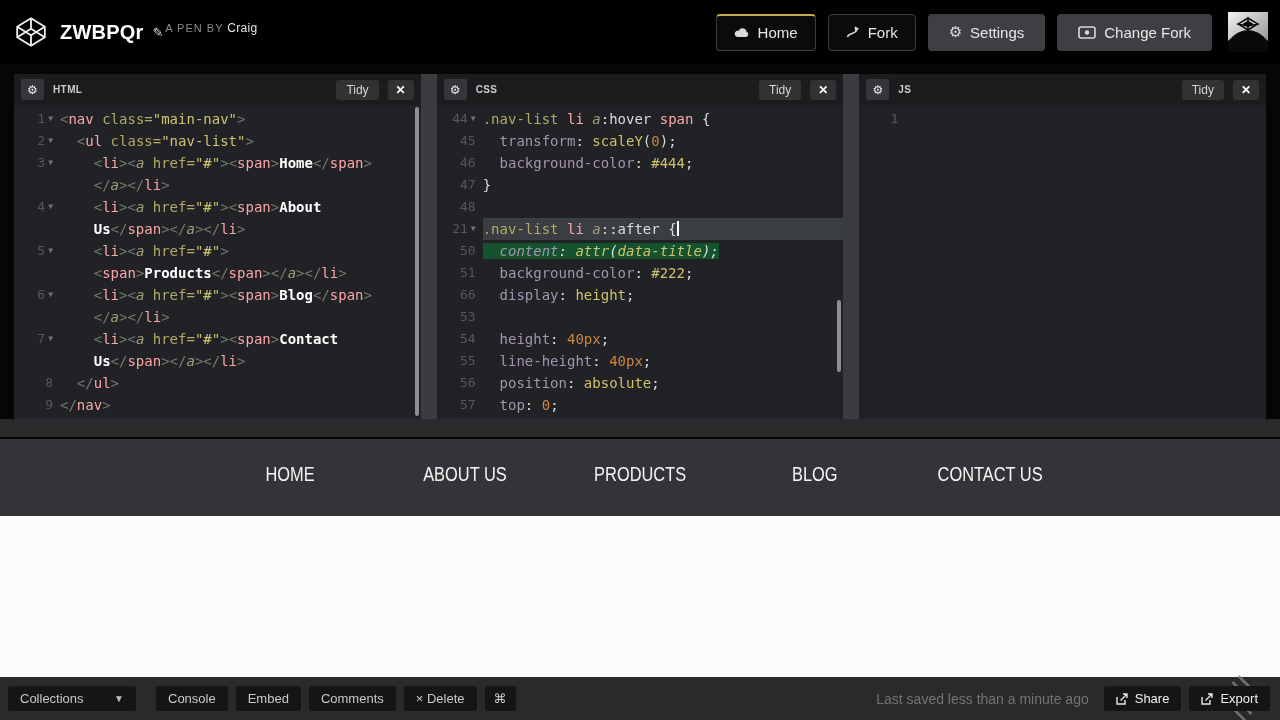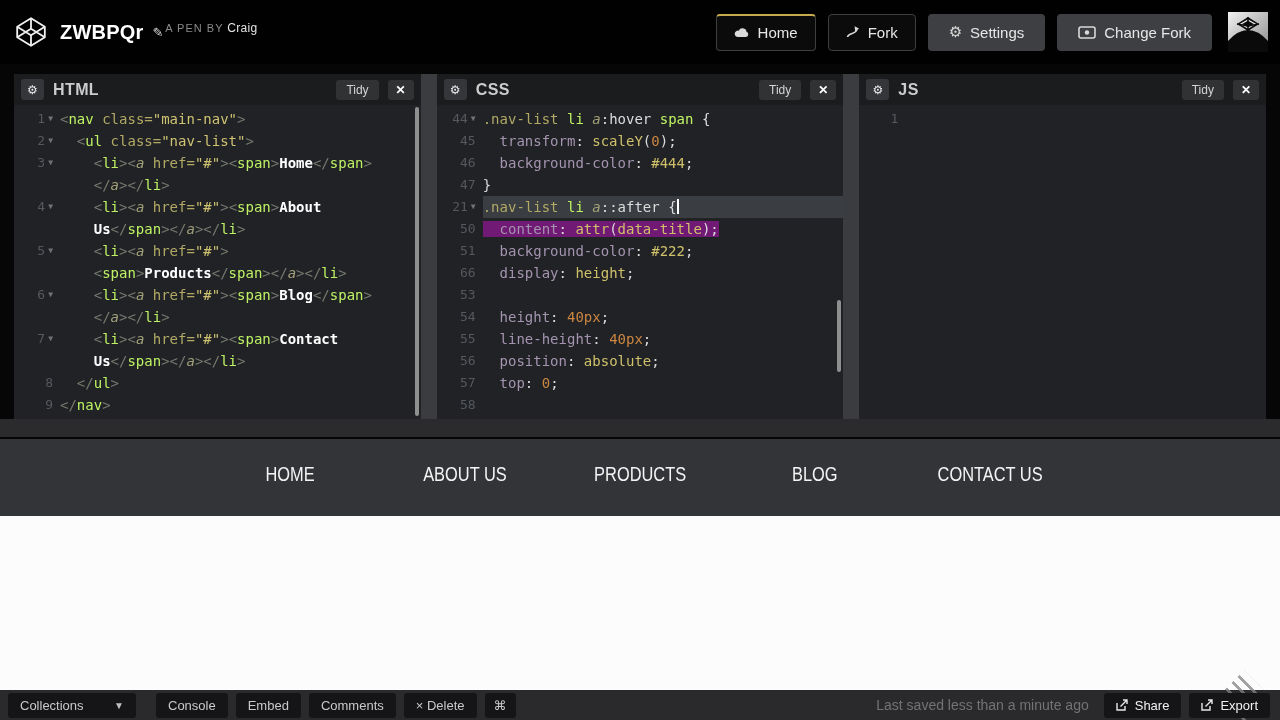--- a/index.html
+++ b/index.html
@@ -21,54 +21,54 @@
   .hbtn.save { border-top:2px solid var(--accent-gold,#c7a94e); }
   .hbtn.filled { background:#3e3f42; padding:0 21px; }
   .avatar { width:40px; height:40px; border-radius:2px; margin-left:4px; flex:none; }
 
   
   .editors { display:flex; height:345px; margin-top:10px; padding:0 14px; flex:none; }
   .panel { flex:1; background:#202226; display:flex; flex-direction:column; min-width:0; position:relative; overflow:hidden; }
   .vgut { width:16px; background:#3b3c3f; flex:none; }
   .panel-head { height:31px; background:#1a1c1e; display:flex; align-items:center; gap:9px; padding:0 7px; flex:none; }
   .gear-btn { width:23px; height:21px; background:#34363a; border-radius:3px; color:#e8e8e8; font-size:12px; display:flex; align-items:center; justify-content:center; cursor:pointer; }
-  .panel-title { color:#caccce; font-size:16px; font-weight:700; letter-spacing:.4px; }
+  .panel-title { color:#caccce; font-size:10px; font-weight:700; letter-spacing:.4px; }
   .panel-head .spacer { margin-left:auto; }
   .tidy-btn { background:#303234; color:#d4d4d6; font-size:12px; padding:3px 10px; border-radius:3px; cursor:pointer; }
   .close-btn { background:#303234; color:#fff; font-size:12px; font-weight:700; padding:3px 8px; border-radius:3px; cursor:pointer; }
   .code { flex:1; font-family:"DejaVu Sans Mono", monospace; font-size:14px; line-height:22px; padding-top:3px; overflow:hidden; }
   .crow { display:flex; height:22px; }
   .gut { width:46px; flex:none; display:flex; justify-content:flex-end; align-items:center; padding-right:7px; gap:3px; }
   .lnum { color:#55585c; font-size:13px; }
   .fold { color:#6f7276; font-size:8px; }
   .ccontent { flex:1; white-space:pre; min-width:0; }
   .selline { background:#3a3d41; }
-  .seltext { background:#701a75; }
-  .tk-b { color:#757a6e; } .tk-t { color:#bef264; }
+  .seltext { background:#14532d;font-style:italic; }
+  .tk-b { color:#757a6e; } .tk-t { color:#fca5a5; }
   .tk-i { color:#a2a079; font-style:italic; }
   .tk-a { color:#b1a964;text-align:right; } .tk-s { color:#cfc372; }
   .tk-x { color:#ffffff; font-weight:700; }
   .tk-p { color:#dcdcdc; } .tk-pr { color:#a494af; }
   .tk-v { color:#cfc06a; } .tk-n { color:#cc8640; } .tk-w { color:#bbbbbb; }
   .cursor { display:inline-block; width:2px; height:15px; background:#ffffff; vertical-align:-2px; }
   .vscroll { position:absolute; width:4px; background:#8f8f8f; border-radius:2px; right:2px; }
   .vscroll.full { top:33px; bottom:3px; }
   .vscroll.mid { top:226px; height:72px; }
 
   
   .resize-band { height:18px; background:#2b2b2e; flex:none; }
   .black-line { height:2px; background:#050505; flex:none; }
   .preview-nav { height:77px; background:var(--nav-bar,#333438); flex:none; }
   .preview-nav ul { list-style:none; width:874px; margin:0 auto; display:flex; padding-top:15px; }
   .preview-nav li { flex:1; height:40px; line-height:40px; text-align:center; cursor:pointer; }
   .preview-nav li span { display:inline-block; color:#f4f4f4; font-size:20px; transform:scaleX(.82); white-space:nowrap; }
   .preview-body { flex:1; background:var(--page-bg,#fcfcfc); }
 
   
-  .footer { height:30px; background:#2a2a2c; display:flex; align-items:center; padding:0 10px 0 8px; gap:8px; flex:none; position:relative; }
+  .footer { height:43px; background:#2a2a2c; display:flex; align-items:center; padding:0 10px 0 8px; gap:8px; flex:none; position:relative; }
   .fbtn { background:#151517; color:#c9c9cb; font-size:13px; padding:5px 12px; border-radius:3px; cursor:pointer; display:flex; align-items:center; gap:7px; position:relative; z-index:3; }
   .collections { width:128px; justify-content:space-between; margin-right:12px; }
   .caret { font-size:10px; color:#bdbdbf; }
   .cmd { padding:5px 9px; }
   .last-saved { margin-left:auto; color:#737375; font-size:14px; margin-right:7px; position:relative; z-index:3; }
   .fbtn.dark-strong { color:#f0f0f0; font-weight:400; }
   .grabber { position:absolute; right:18px; bottom:6px; width:36px; height:36px; transform:rotate(45deg); background:repeating-linear-gradient(0deg, rgba(130,130,130,.75) 0 3px, rgba(0,0,0,0) 3px 9px); z-index:2; }
   svg { display:block; }
 </style>
 </head>
@@ -276,20 +276,26 @@
           <div class="ccontent"><span class="tk-w">  </span><span class="tk-pr">background-color</span><span class="tk-p">:</span><span class="tk-w"> </span><span class="tk-v">#444</span><span class="tk-p">;</span></div>
         </div>
         <div class="crow">
           <div class="gut">
             <span class="lnum">47</span>
           </div>
           <div class="ccontent"><span class="tk-p">}</span></div>
         </div>
         <div class="crow">
           <div class="gut">
+            <span class="lnum">48</span>
+          </div>
+          <div class="ccontent"></div>
+        </div>
+        <div class="crow">
+          <div class="gut">
             <span class="lnum">21</span>
             <span class="fold">▼</span>
           </div>
           <div class="ccontent selline"><span class="tk-a">.nav-list</span><span class="tk-w"> </span><span class="tk-t">li</span><span class="tk-w"> </span><span class="tk-i">a</span><span class="tk-p">::after</span><span class="tk-w"> </span><span class="tk-p">{</span><span class="cursor"></span></div>
         </div>
         <div class="crow">
           <div class="gut">
             <span class="lnum">50</span>
           </div>
           <div class="ccontent"><span class="seltext"><span class="tk-w">  </span><span class="tk-pr">content</span><span class="tk-p">:</span><span class="tk-w"> </span><span class="tk-v">attr</span><span class="tk-p">(</span><span class="tk-v">data-title</span><span class="tk-p">);</span></span></div>

